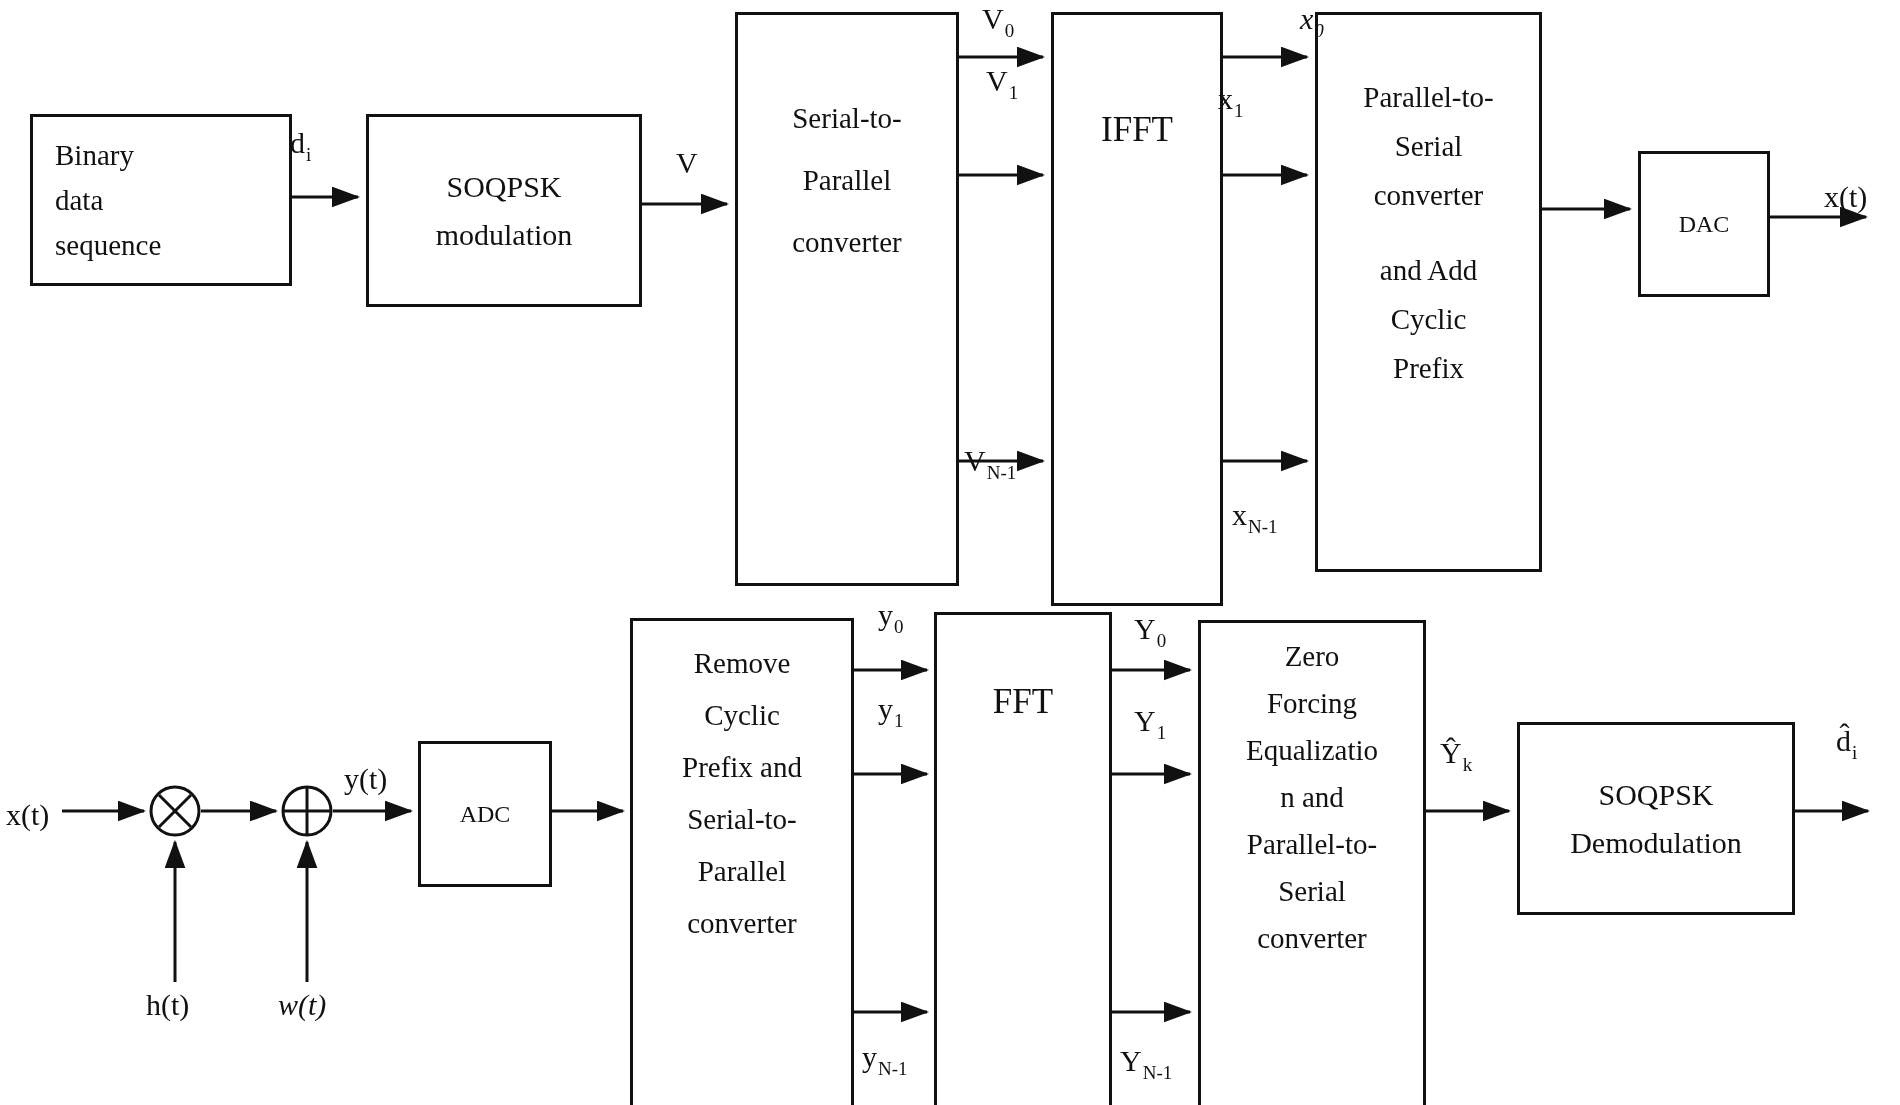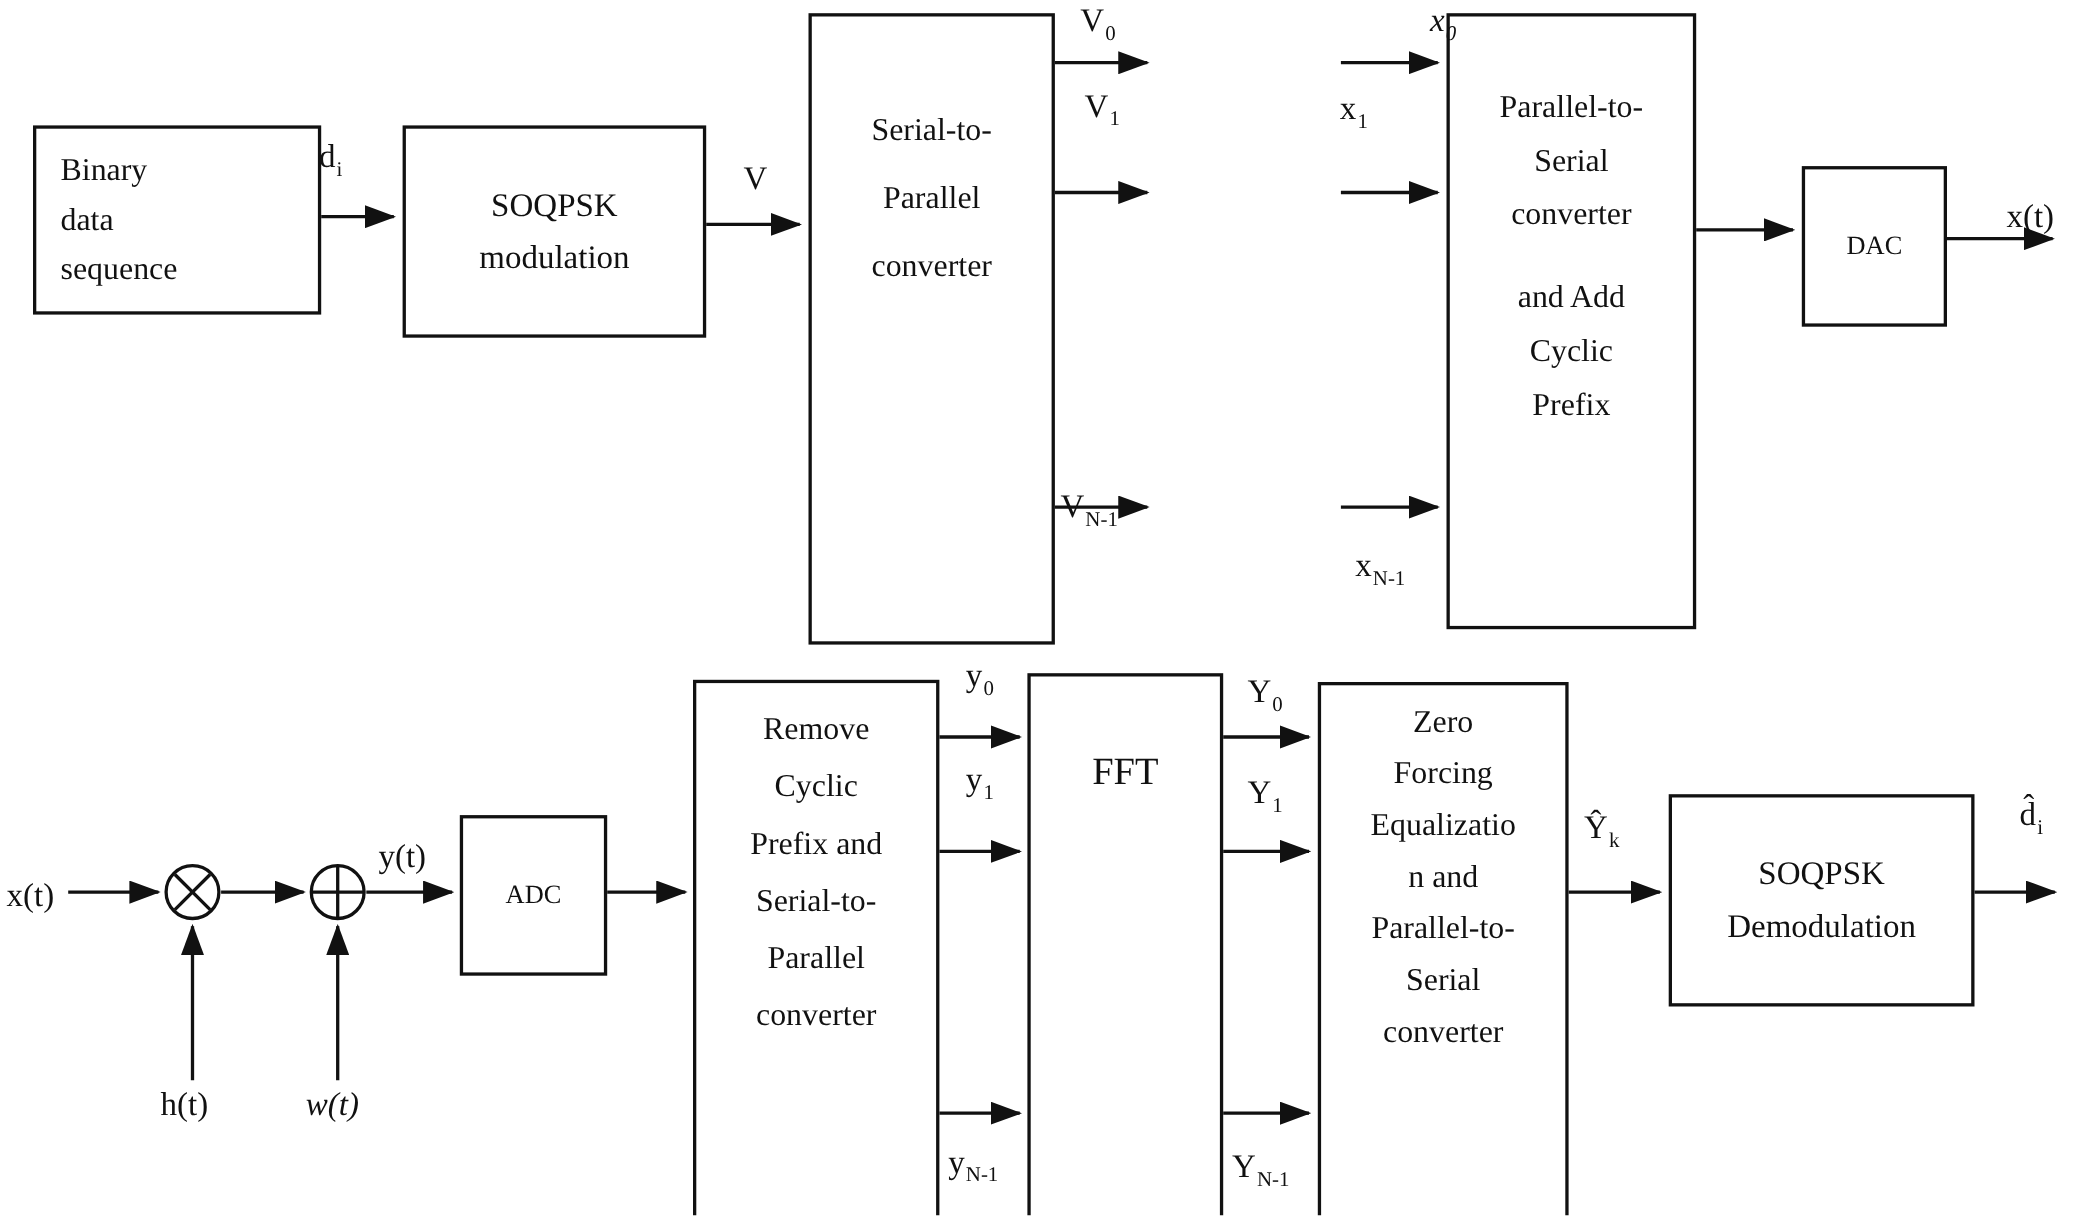--- a/index.html
+++ b/index.html
@@ -83,20 +83,23 @@
     <div class="bl">SOQPSK</div>
     <div class="bl">modulation</div>
   </div>
 
   <div class="box top" style="left:735px;top:12px;width:218px;height:496px;padding-top:72px;line-height:62px;">
     <div class="bl">Serial-to-</div>
     <div class="bl">Parallel</div>
     <div class="bl">converter</div>
   </div>
 
+  <div class="box top" style="left:1051px;top:12px;width:166px;height:496px;padding-top:92px;">
+    <div class="bl big">IFFT</div>
+  </div>
 
   <div class="box top" style="left:1315px;top:12px;width:221px;height:496px;padding-top:58px;line-height:49px;">
     <div class="bl">Parallel-to-</div>
     <div class="bl">Serial</div>
     <div class="bl">converter</div>
     <div class="bl gap">and Add</div>
     <div class="bl">Cyclic</div>
     <div class="bl">Prefix</div>
   </div>
 
@@ -133,21 +136,21 @@
 
   <div class="box" style="left:1517px;top:722px;width:272px;height:187px;font-size:30px;line-height:48px;">
     <div class="bl">SOQPSK</div>
     <div class="bl">Demodulation</div>
   </div>
 
   <div class="sig" style="left:290px;top:126px;"><span>d</span><span class="sub">i</span></div>
   <div class="sig" style="left:676px;top:146px;"><span>V</span><span class="sub"></span></div>
 
   <div class="sig" style="left:982px;top:2px;"><span>V</span><span class="sub">0</span></div>
-  <div class="sig" style="left:986px;top:80px;"><span>V</span><span class="sub">1</span></div>
+  <div class="sig" style="left:986px;top:64px;"><span>V</span><span class="sub">1</span></div>
   <div class="sig" style="left:964px;top:444px;"><span>V</span><span class="sub">N-1</span></div>
 
   <div class="sig" style="left:1300px;top:2px;font-style:italic;"><span>x</span><span class="sub">0</span></div>
   <div class="sig" style="left:1218px;top:82px;font-family:Liberation Serif, serif;"><span>x</span><span class="sub">1</span></div>
   <div class="sig" style="left:1232px;top:470px;margin-top:28px;"><span>x</span><span class="sub">N-1</span></div>
 
   <div class="sig" style="left:1824px;top:180px;"><span>x(t)</span><span class="sub"></span></div>
 
   <div class="sig" style="left:6px;top:798px;"><span>x(t)</span><span class="sub"></span></div>
   <div class="sig" style="left:344px;top:734px;margin-top:28px;"><span>y(t)</span><span class="sub"></span></div>

